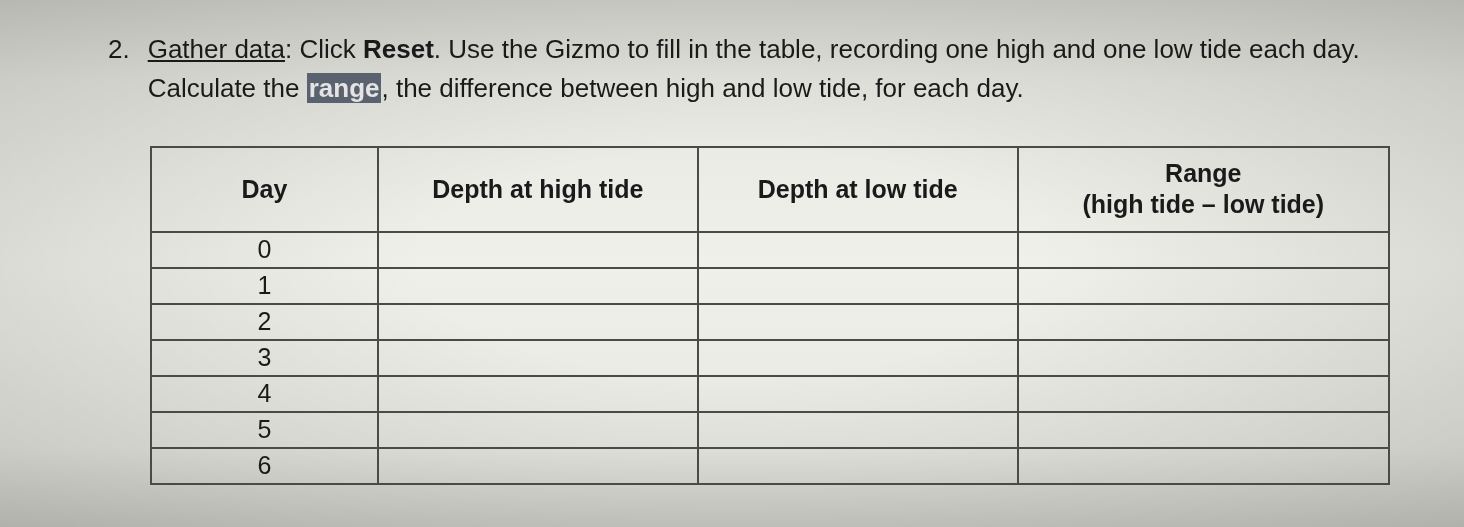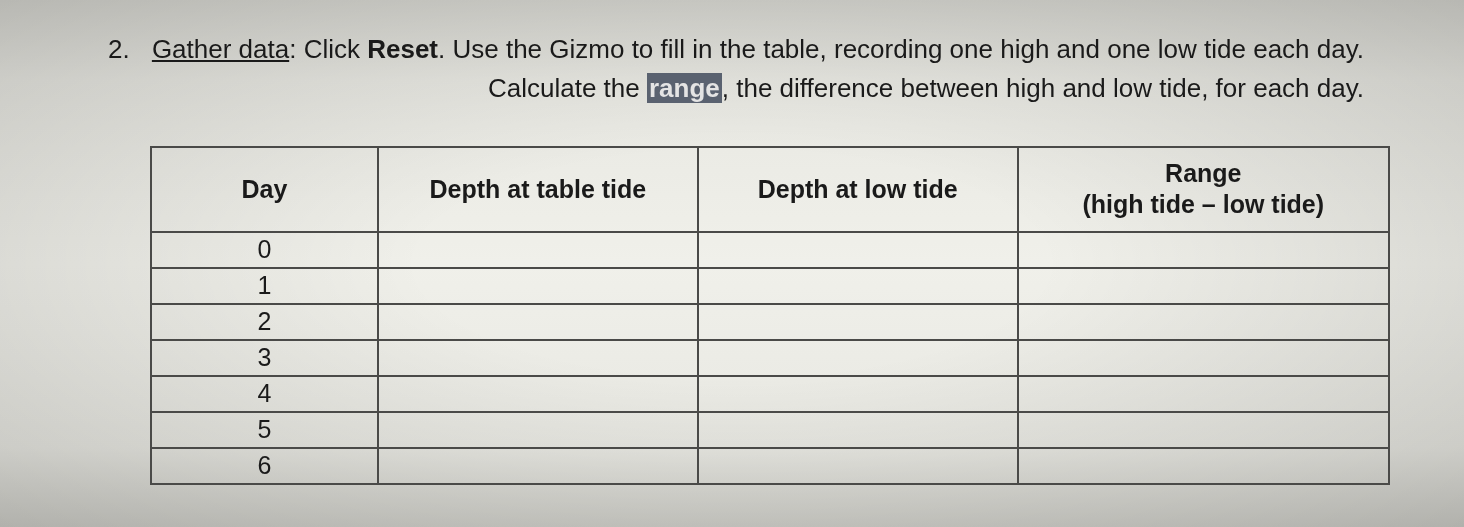--- a/index.html
+++ b/index.html
@@ -38,21 +38,20 @@
       line-height: 1.5;
       margin-bottom: 38px;
       padding-left: 8px;
     }
     .num {
       margin-right: 18px;
       white-space: nowrap;
     }
     .text-block {
       flex: 1;
-      text-align: right;
     }
     .underline {
       text-decoration: underline;
     }
     .bold {
       font-weight: bold;
     }
     .highlight {
       background: #5a6270;
       color: #e4e4e4;
@@ -94,21 +93,21 @@
     <span class="num">2.</span>
     <span class="text-block">
       <span class="underline">Gather data</span><span>:</span><span>  Click </span><span class="bold">Reset</span><span>. Use the Gizmo to fill in the table, recording one high and one low tide each day. Calculate the </span><span class="highlight">range</span><span>, the difference between high and low tide, for each day.</span>
     </span>
   </div>
 
   <table>
     <thead>
       <tr>
         <th class="col-day">Day</th>
-        <th class="col-high">Depth at table tide</th>
+        <th class="col-high">Depth at high tide</th>
         <th class="col-low">Depth at low tide</th>
         <th class="col-range">
           <span>Range</span><br>
           <span>(high tide – low tide)</span>
         </th>
       </tr>
     </thead>
     <tbody>
       <tr>
         <td>0</td>

